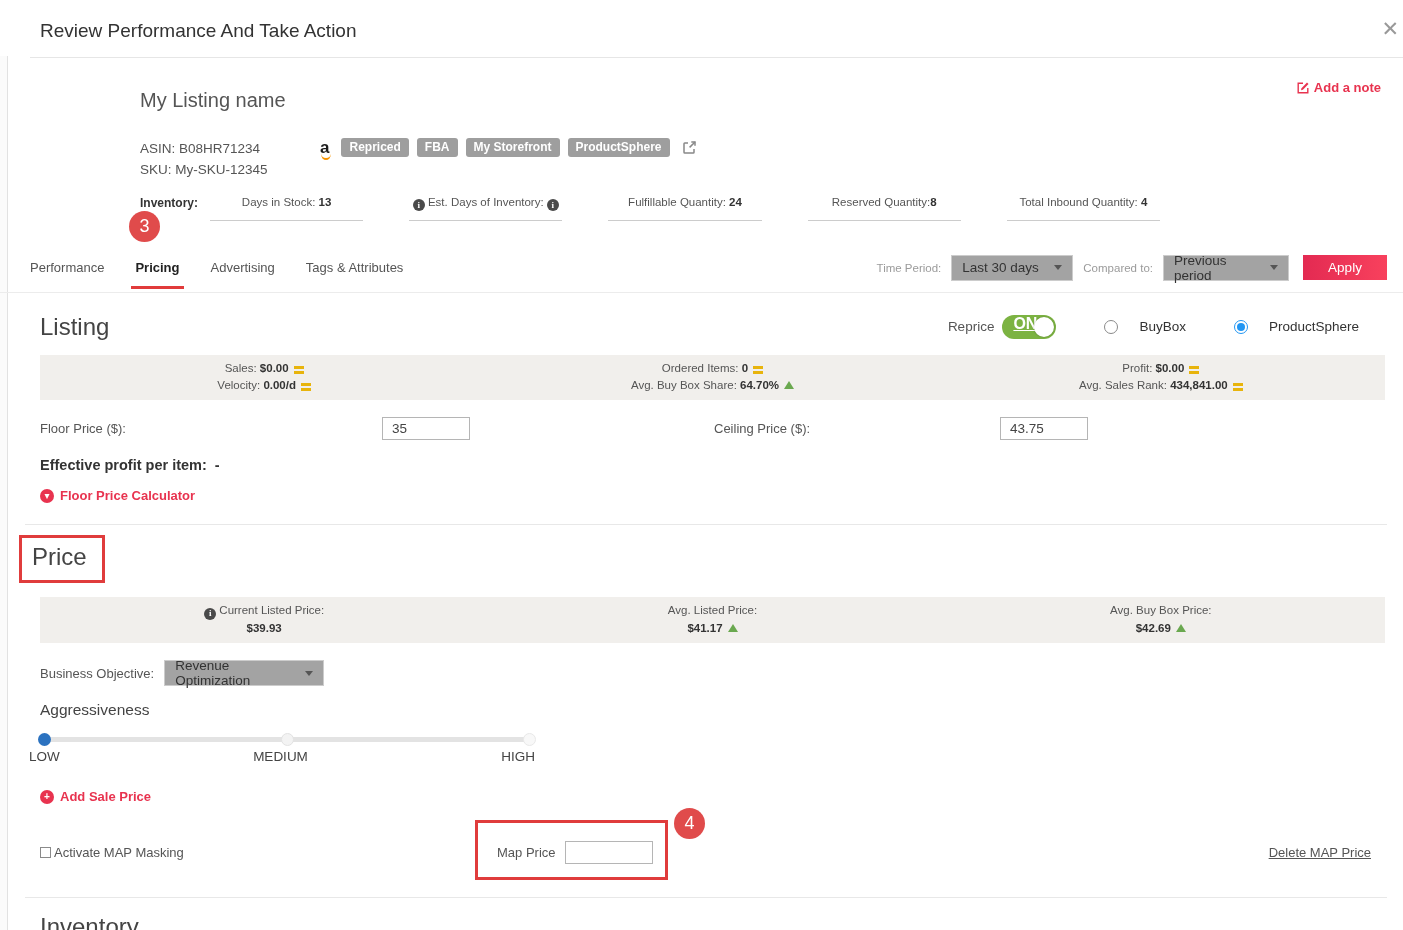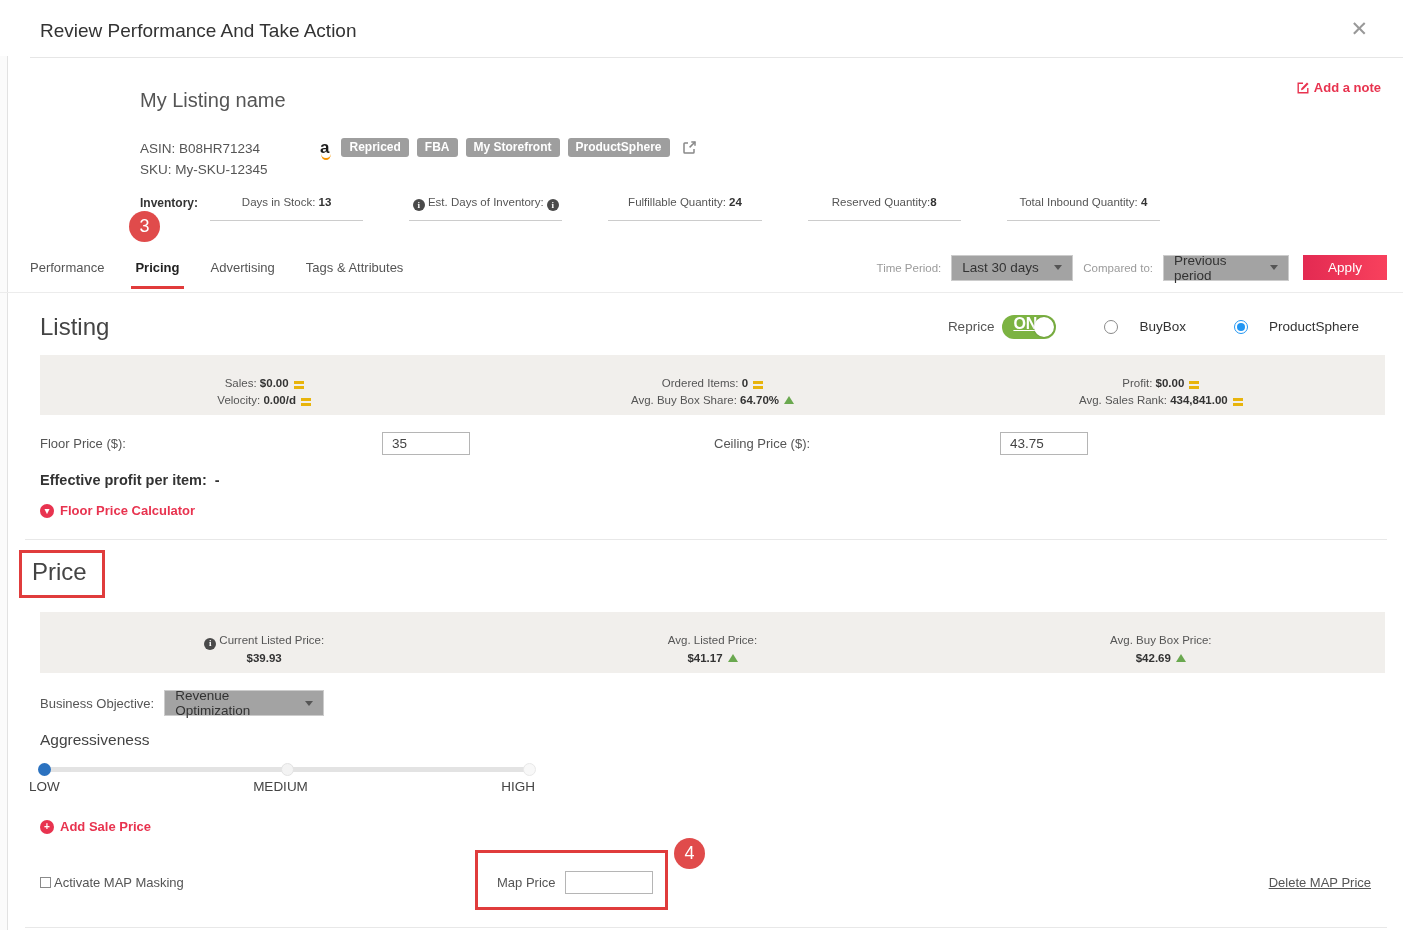--- a/index.html
+++ b/index.html
@@ -2,21 +2,21 @@
 <html><head>
 <meta charset="utf-8">
 <style>
   * { margin:0; padding:0; box-sizing:border-box; }
   html,body { width:1403px; height:930px; background:#fff; overflow:hidden;
     font-family:"Liberation Sans","DejaVu Sans",sans-serif; color:#333; }
   .left-strip { position:absolute; left:0; top:56px; width:8px; height:874px;
     background:#fbfbfb; border-right:1px solid #e2e2e2; }
 
   
-  .hdr { display:flex; justify-content:space-between; align-items:flex-start; padding:20px 31px 15px 40px; }
+  .hdr { display:flex; justify-content:space-between; align-items:flex-start; padding:20px 0 15px 40px; }
   .hdr-title { font-size:19px; color:#333; }
   .close-x { font-size:21px; color:#999; cursor:pointer; line-height:18px; padding:0 4px; }
   .hdr-divider { border-bottom:1px solid #e6e6e6; margin-left:30px; }
 
   
   .product { position:relative; padding:31px 22px 0 140px; }
   .add-note { position:absolute; top:22px; right:22px; color:#e8334f; font-weight:bold;
     font-size:13px; display:inline-flex; align-items:center; gap:4px; cursor:pointer; }
   .p-name { font-size:20px; color:#555; }
   .asin-row { display:flex; margin-top:27px; align-items:flex-start; }
@@ -64,21 +64,21 @@
   .toggle { width:54px; height:24px; border-radius:13px; background:#7cb342; position:relative; cursor:pointer; flex:none; }
   .toggle-txt { position:absolute; left:11px; top:0; color:#fff; font-size:16px; font-weight:bold;text-decoration:underline; }
   .toggle-knob { position:absolute; right:2px; top:2px; width:20px; height:20px; background:#fff;
     border-radius:50%; box-shadow:0 0 2px rgba(0,0,0,.3); }
   .radio-item { display:flex; align-items:center; gap:21px; margin-left:48px; cursor:pointer; font-size:13.5px; color:#333; }
   .radio { width:14px; height:14px; border-radius:50%; border:1px solid #8a8a8a; background:#fff; flex:none;
     display:flex; align-items:center; justify-content:center; }
   .radio.sel { border:1px solid #2196f3; }
   .radio.sel::after { content:''; width:8px; height:8px; border-radius:50%; background:#2196f3; }
 
-  .statsbar { background:#f1efec; margin-top:14px; margin-right:2px; padding:20px 0 6px; display:flex; }
+  .statsbar { background:#f1efec; margin-top:14px; margin-right:2px; padding:5px 0 6px; display:flex; }
   .stat-col { flex:1; text-align:center; font-size:11.5px; color:#555; line-height:1.5; }
   .stat-col b { color:#333; }
   .eq-icon { display:inline-block; width:10px; height:3px; background:#e8b40c; box-shadow:0 5px 0 #e8b40c;
     margin-left:5px; vertical-align:3px; }
   .up-icon { display:inline-block; width:0; height:0; border-left:5px solid transparent;
     border-right:5px solid transparent; border-bottom:8px solid #6aa84f; margin-left:5px; }
   .info-i { display:inline-flex; width:12px; height:12px; border-radius:50%; background:#4a4a4a; color:#fff;
     font-size:9px; font-weight:bold; align-items:center; justify-content:center; vertical-align:-2px;
     font-family:"Liberation Serif","DejaVu Serif",serif; cursor:pointer; }
 

